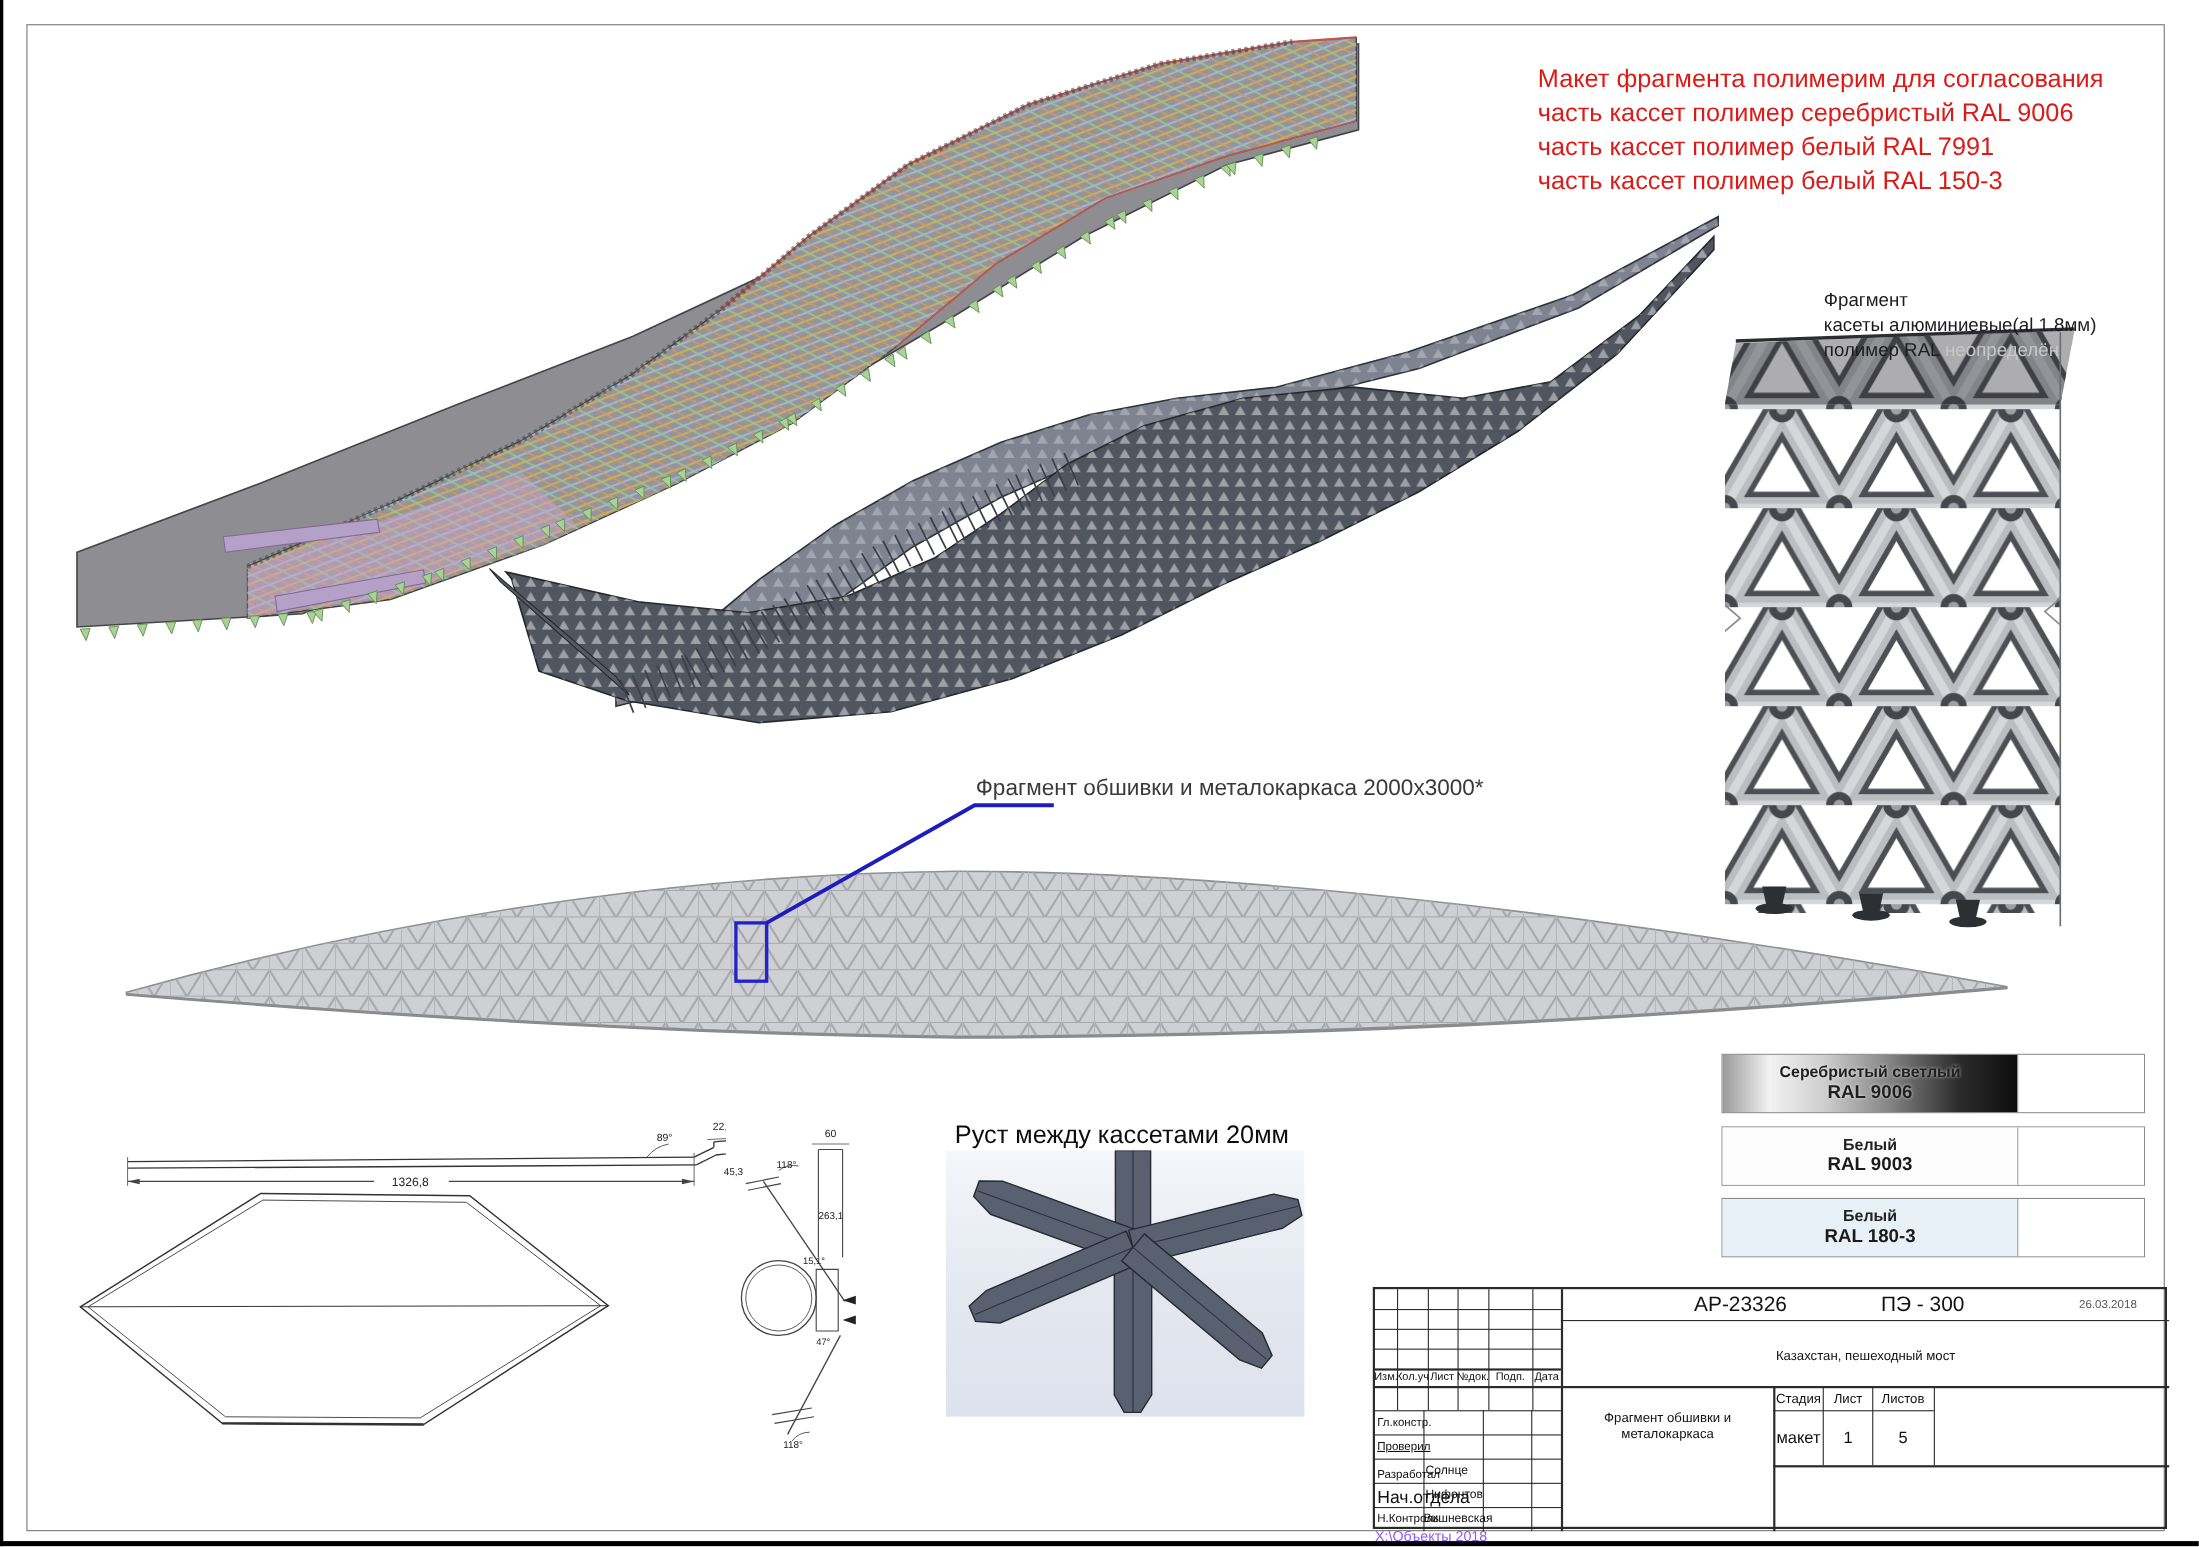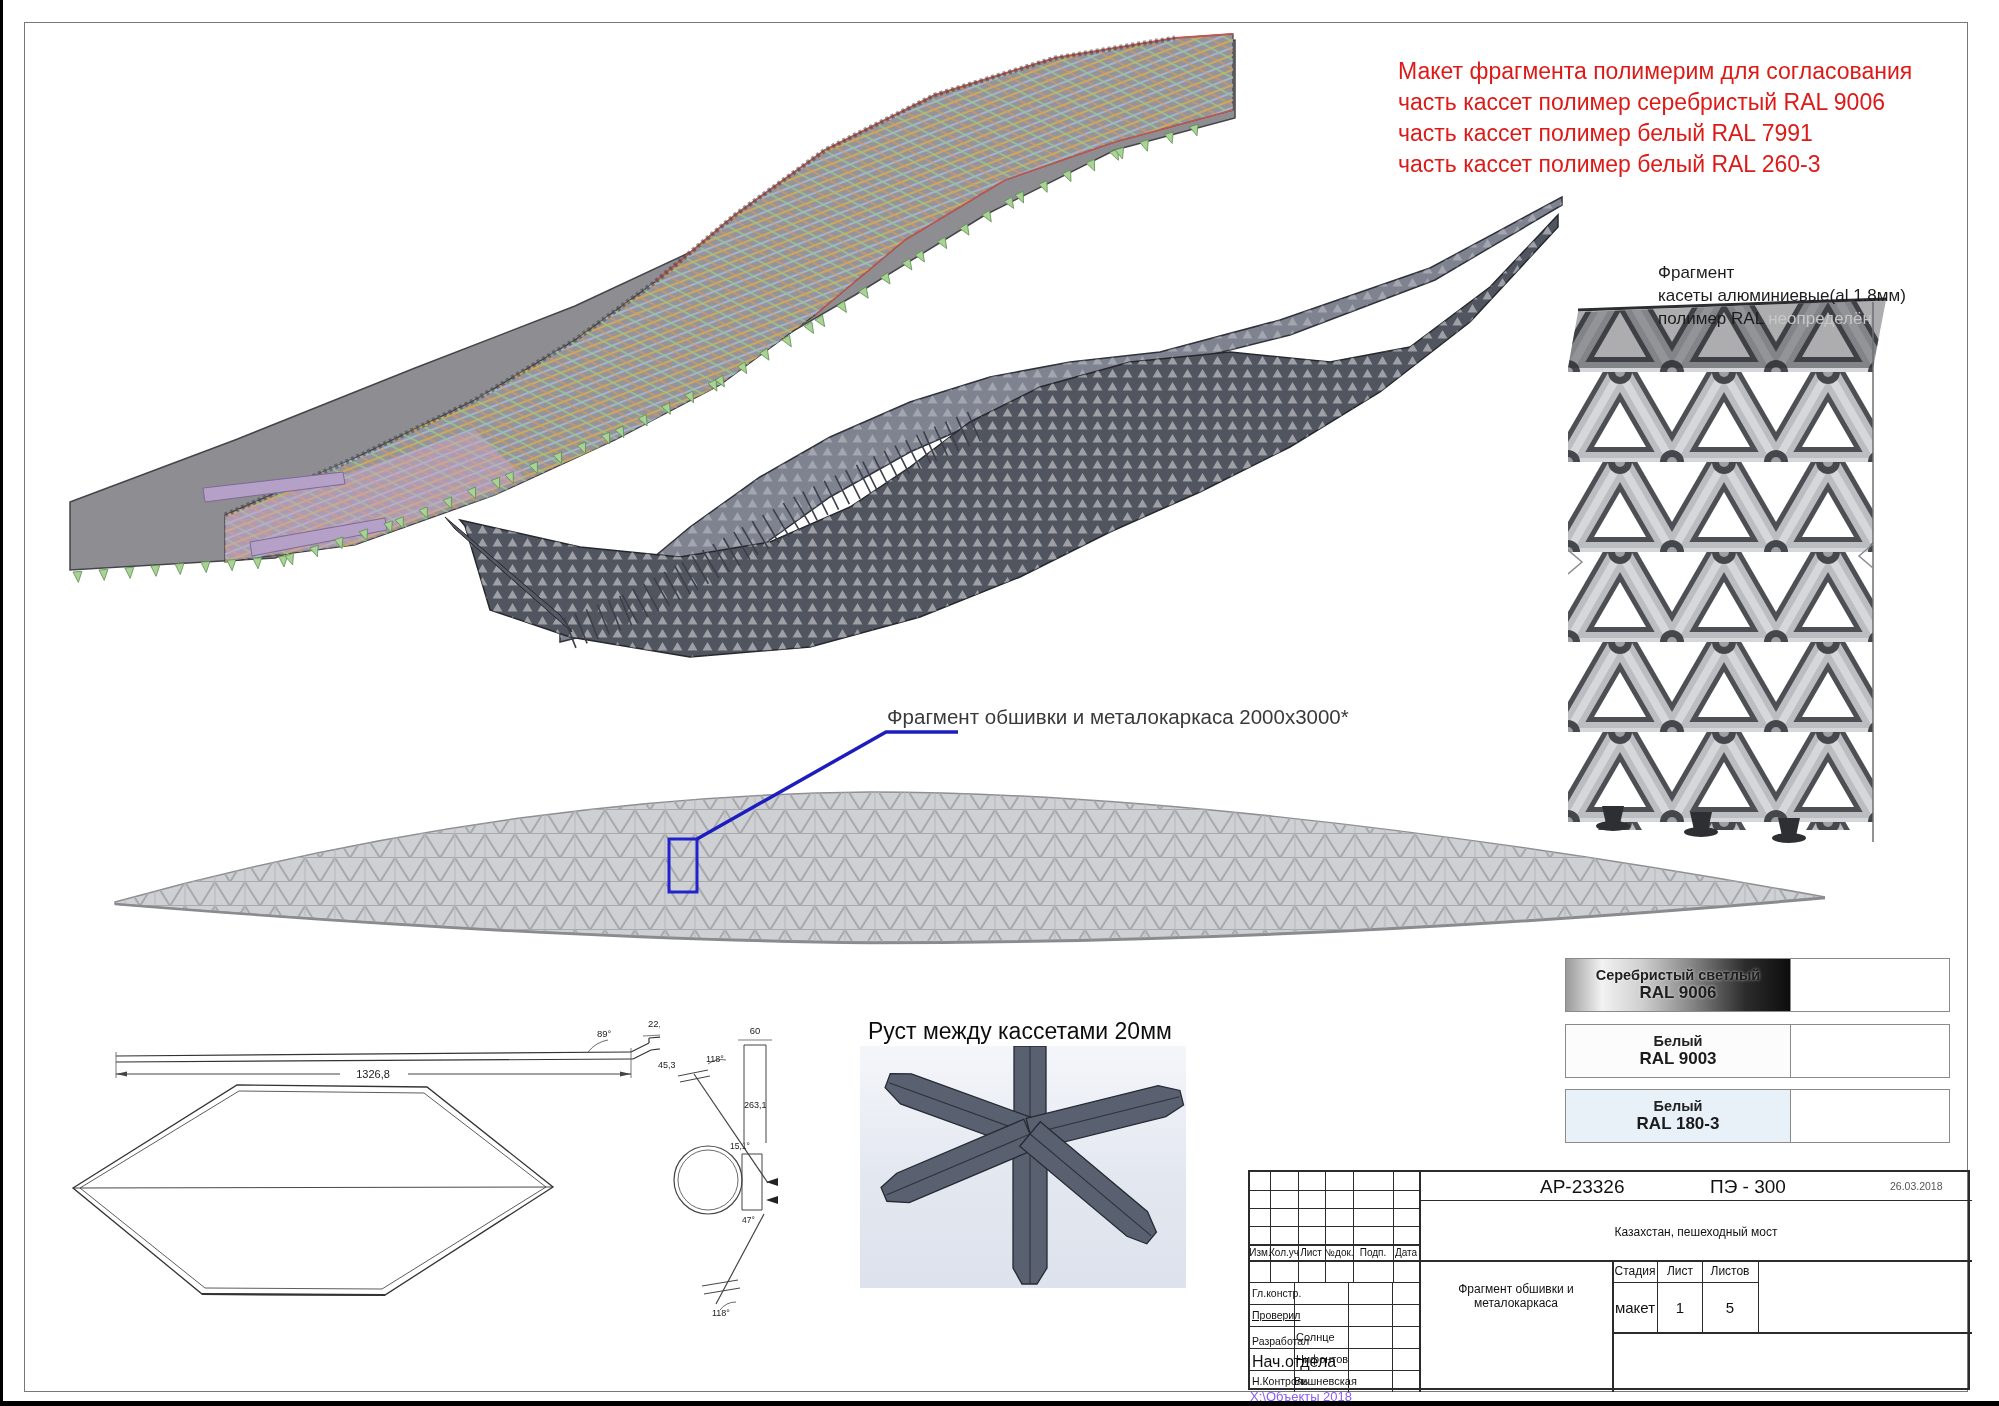--- a/index.html
+++ b/index.html
@@ -16,21 +16,21 @@
   
   .frag-label{left:1658px;top:261px;font-size:17px;line-height:23px;color:#1c1c1c;white-space:nowrap;}
   .frag-label .grey{color:#c7c7c7;}
 
   
   .cladding-callout{left:887px;top:705px;font-size:20.5px;color:#3a3a3a;white-space:nowrap;}
   .rust-note{left:868px;top:1018px;font-size:23px;color:#0d0d0d;white-space:nowrap;}
 
   
   .swatch-row{left:1565px;width:385px;height:54px;border:1.5px solid #8a8a8a;box-sizing:border-box;display:flex;}
-  .swatch-left{width:225px;height:100%;display:flex;flex-direction:column;align-items:center;justify-content:center;
+  .swatch-left{width:269px;height:100%;display:flex;flex-direction:column;align-items:center;justify-content:center;
                border-right:1.5px solid #8a8a8a;box-sizing:border-box;}
   .swatch-right{flex:1;background:#fff;}
   .swatch-name{font-size:14.5px;font-weight:bold;color:#222;}
   .swatch-ral{font-size:17px;font-weight:bold;color:#1b1b1b;}
   .silver{background:linear-gradient(90deg,#9a9a9a 0%,#f2f2f2 16%,#cfcfcf 34%,#8a8a8a 55%,#2c2c2c 80%,#0d0d0d 100%);}
   .silver .swatch-name,.silver .swatch-ral{color:#1f1f1f;text-shadow:0 0 3px rgba(255,255,255,.7);}
   .white9003{background:#fcfcfc;}
   .white1803{background:#e9f1f8;}
 
   
@@ -349,21 +349,21 @@
     <text x="94" y="90" font-size="9" fill="#222">263,1</text>
     <text x="80" y="131" font-size="8.5" fill="#222">15,1°</text>
     <text x="92" y="205" font-size="8.5" fill="#222">47°</text>
     <text x="62" y="298" font-size="9" fill="#222">118°</text>
   </svg>
 
   <div class="abs red-note">
     <div>Макет фрагмента полимерим для согласования</div>
     <div>часть кассет полимер серебристый RAL 9006</div>
     <div>часть кассет полимер белый RAL 7991</div>
-    <div>часть кассет полимер белый RAL 260-3</div>
+    <div>часть кассет полимер белый RAL 150-3</div>
   </div>
 
   <div class="abs frag-label">
     <div>Фрагмент</div>
     <div>касеты алюминиевые(al 1.8мм)</div>
     <div>
       <span>полимер RAL</span>
       <span class="grey">неопределён</span>
     </div>
   </div>

